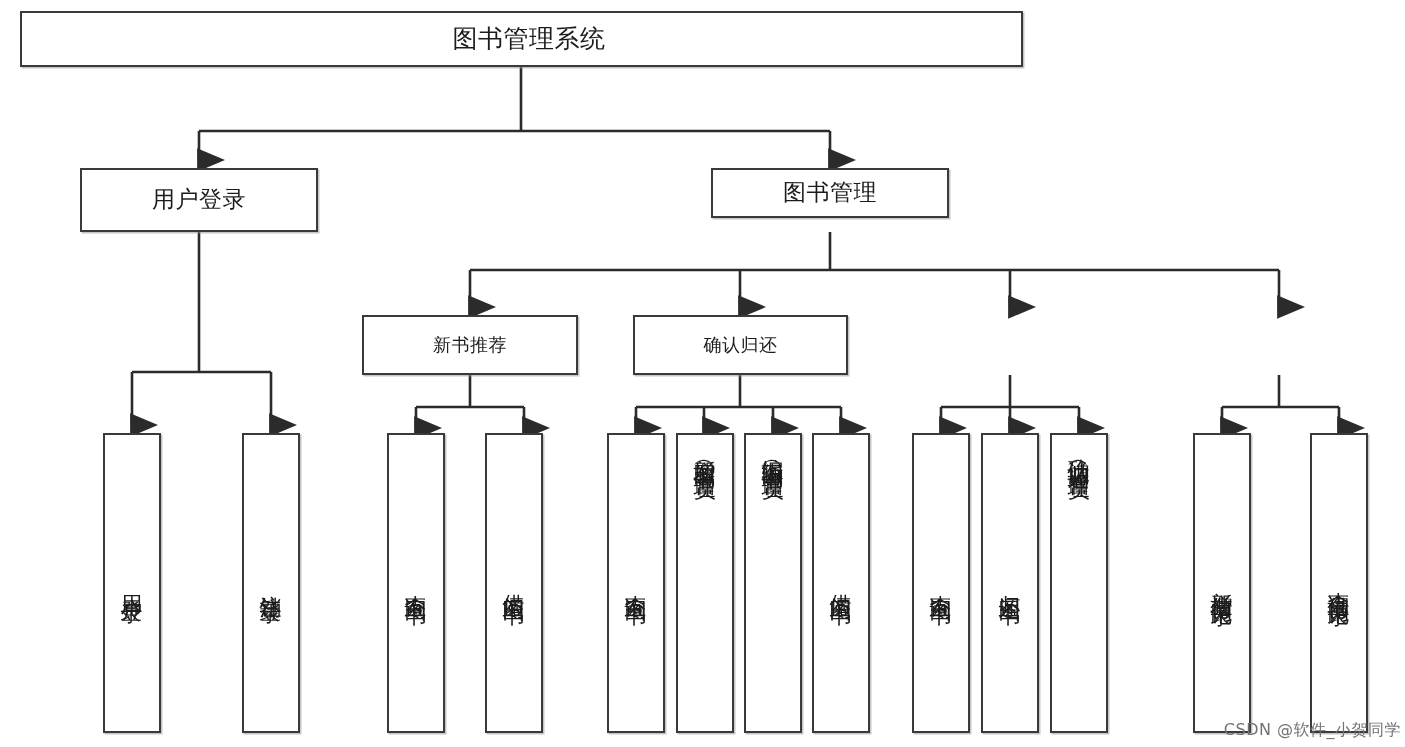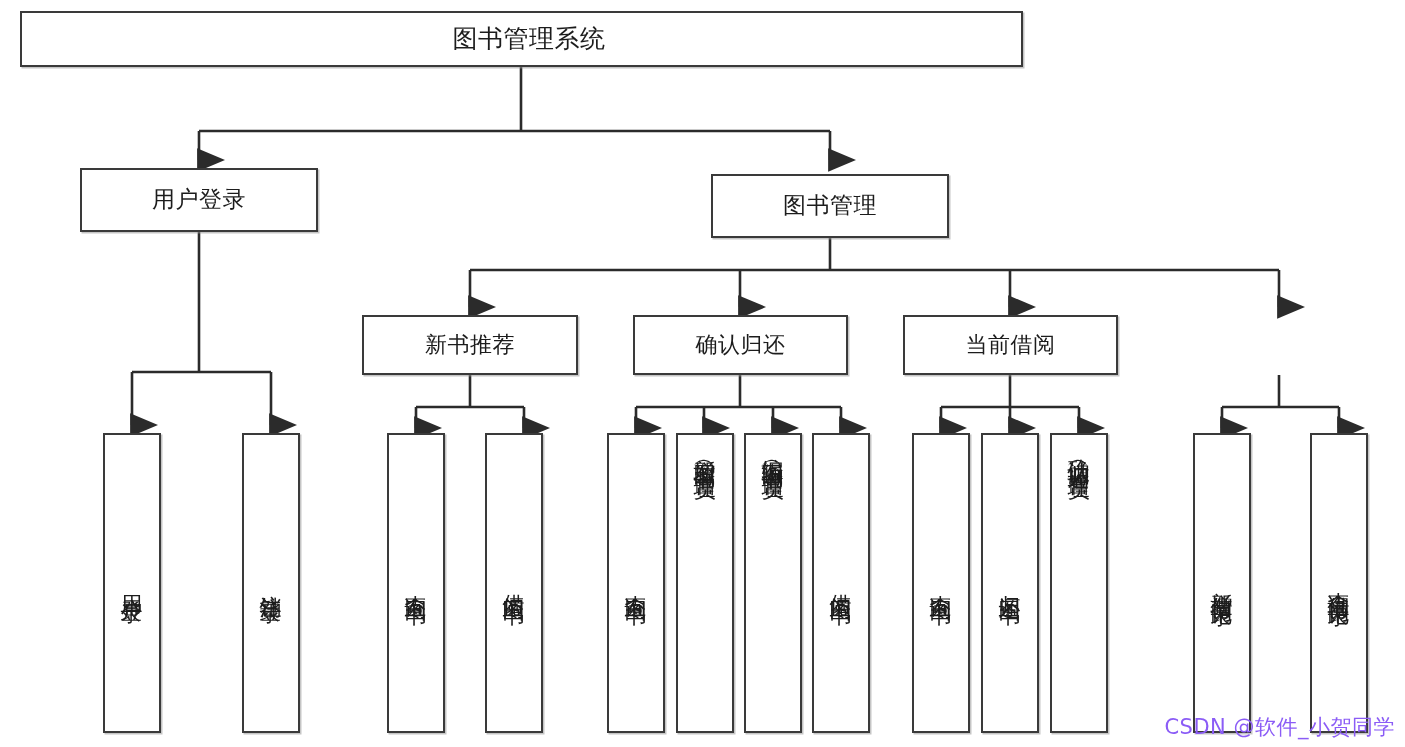--- a/index.html
+++ b/index.html
@@ -38,45 +38,45 @@
   }
   .node-label {
     display: block;
     text-align: center;
     line-height: 1.18;
     letter-spacing: 0.5px;
   }
   
   .node.level-root .node-label { font-size: 25px; }
   .node.level-1 .node-label { font-size: 23px; }
-  .node.level-2 .node-label { font-size: 22px; }
+  .node.level-2 .node-label { font-size: 18px; }
   
   .node.leaf {
     align-items: flex-start;
     justify-content: center;
     padding-top: 6px;
   }
   .node.leaf .node-label {
     writing-mode: vertical-rl;
     text-orientation: upright;
     font-size: 22px;
     line-height: 1.05;
     letter-spacing: 3px;
     white-space: nowrap;
   }
   .node.leaf.centered-label {
     align-items: center;
     padding-top: 0;
   }
   #watermark {
     position: absolute;
-    right: 10px;
+    right: 4px;
     bottom: 6px;
-    font-size: 21px;
-    color: #8b5cf6;
+    font-size: 16px;
+    color: #737373;
     letter-spacing: 0.5px;
     white-space: nowrap;
   }
 </style>
 </head>
 <body>
 
 <div id="diagram-canvas">
 
   <svg id="edge-layer" viewBox="0 0 1405 747" width="1405" height="747" xmlns="http://www.w3.org/2000/svg">
@@ -129,32 +129,29 @@
     </g>
   </svg>
 
   <div class="node level-root" style="left:20px; top:11px; width:1003px; height:56px;padding-left:15px;">
     <span class="node-label">图书管理系统</span>
   </div>
 
   <div class="node level-1" style="left:80px; top:168px; width:238px; height:64px;">
     <span class="node-label">用户登录</span>
   </div>
-  <div class="node level-1" style="left:711px; top:168px; width:238px; height:64px;margin-top:6px;">
+  <div class="node level-1" style="left:711px; top:168px; width:238px; height:50px;">
     <span class="node-label">图书管理</span>
   </div>
 
   <div class="node level-2" style="left:362px; top:315px; width:216px; height:60px;">
     <span class="node-label">新书推荐</span>
   </div>
   <div class="node level-2" style="left:633px; top:315px; width:215px; height:60px;">
     <span class="node-label">确认归还</span>
-  </div>
-  <div class="node level-2" style="left:903px; top:315px; width:215px; height:60px;">
-    <span class="node-label">当前借阅</span>
   </div>
 
   <div class="node leaf centered-label" style="left:103px; top:433px; width:58px; height:300px;">
     <span class="node-label">用户登录</span>
   </div>
   <div class="node leaf centered-label" style="left:242px; top:433px; width:58px; height:300px;">
     <span class="node-label">注销登录</span>
   </div>
 
   <div class="node leaf centered-label" style="left:387px; top:433px; width:58px; height:300px;">

